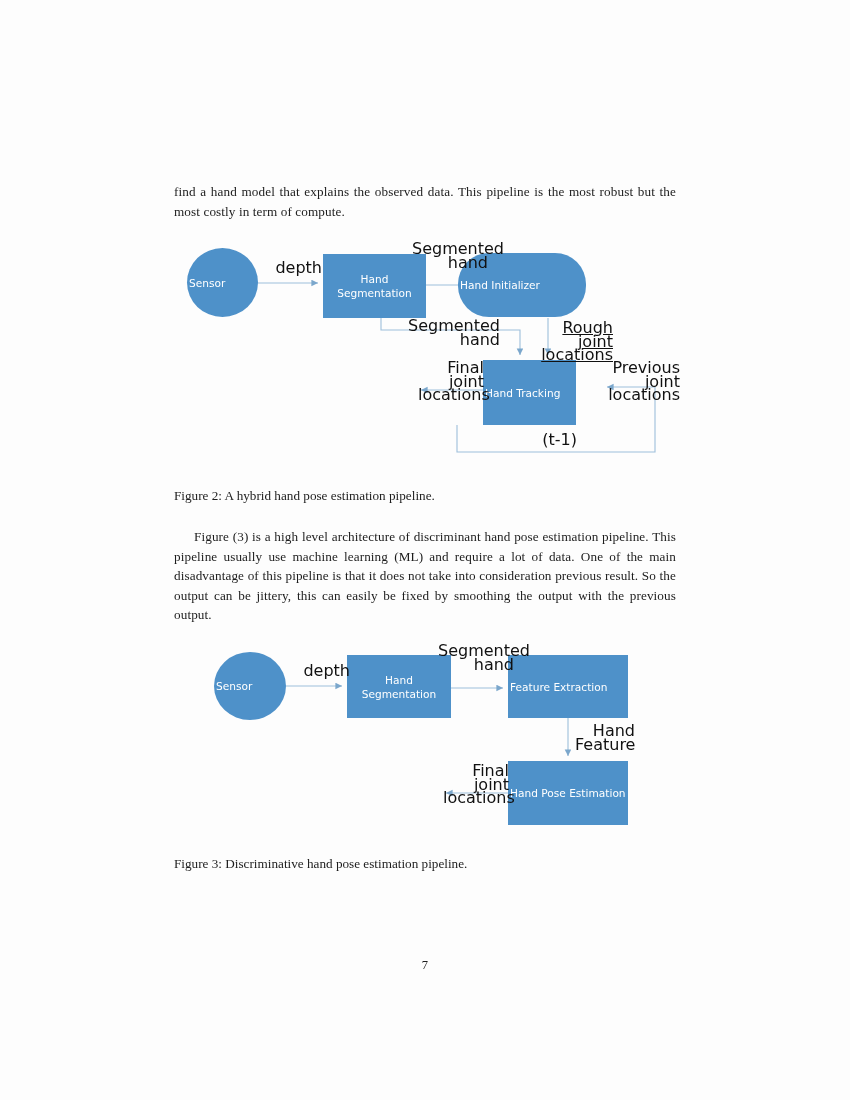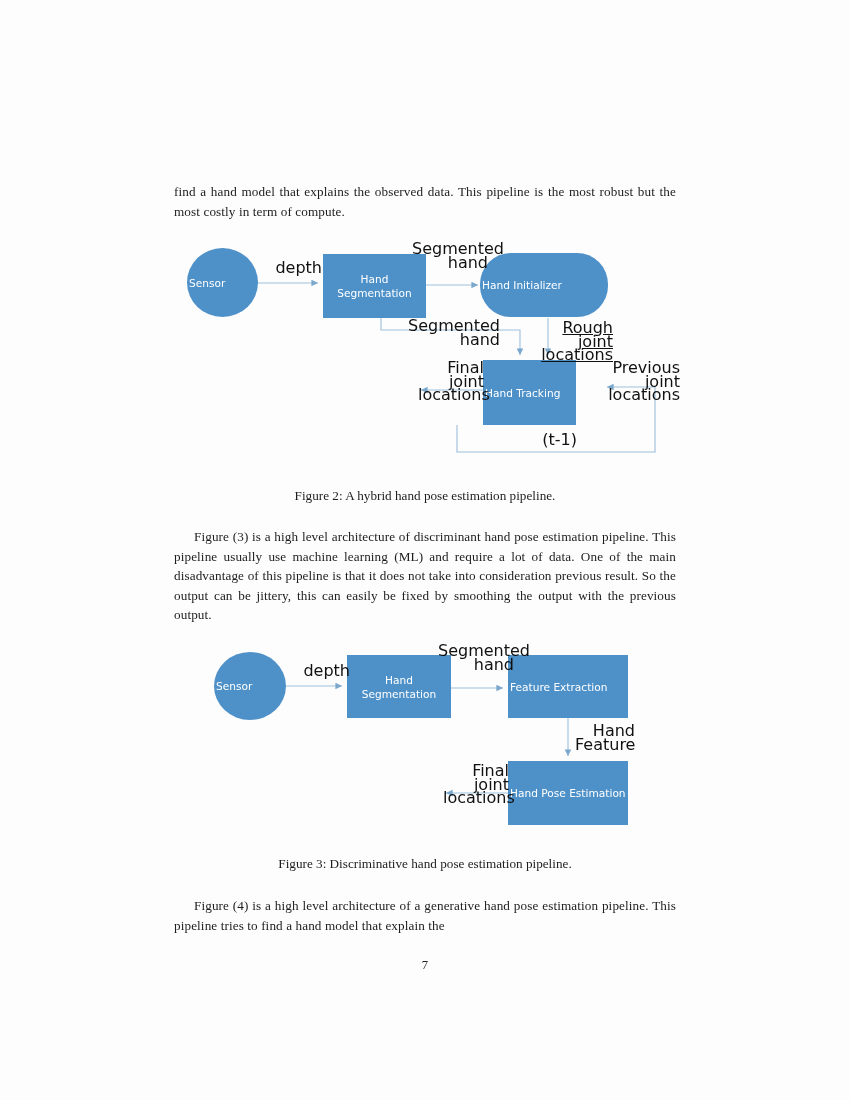--- a/index.html
+++ b/index.html
@@ -33,21 +33,20 @@
     text-align: justify;
     text-align-last: left;
     color: #1c1c1c;
     letter-spacing: .1px;
   }
   .para.indent { text-indent: 20px; }
   .caption {
     position: absolute;
     left: 174px;
     width: 502px;
-    text-align: center;
     font-size: 13.2px;
     color: #1c1c1c;
   }
   .pageno {
     position: absolute;
     left: 0;
     width: 850px;
     text-align: center;
     font-size: 12.6px;
     color: #1c1c1c;
@@ -122,21 +121,21 @@
 
     <div class="node circle" style="left:187px; top:248px; width:71px; height:69px;">
       <span>Sensor</span>
     </div>
 
     <div class="node" style="left:323px; top:254px; width:103px; height:64px;">
       <span>Hand
 Segmentation</span>
     </div>
 
-    <div class="node" style="left:480px; top:253px; width:128px; height:64px;border-radius:31px;">
+    <div class="node" style="left:458px; top:253px; width:128px; height:64px;border-radius:31px;">
       <span>Hand Initializer</span>
     </div>
 
     <div class="node" style="left:483px; top:360px; width:93px; height:65px;">
       <span>Hand Tracking</span>
     </div>
 
     <div class="edge-label" style="left:252px; top:261px; width:70px;">depth</div>
 
     <div class="edge-label" style="left:412px; top:242px; width:76px;">Segmented
@@ -200,17 +199,16 @@
 
     <div class="edge-label" style="left:575px; top:724px; width:60px;">Hand
 Feature</div>
 
     <div class="edge-label" style="left:443px; top:764px; width:66px;">Final joint
 locations</div>
   </div>
 
   <div class="caption" style="top:856px;">Figure 3: Discriminative hand pose estimation pipeline.</div>
 
-  <div class="para indent" style="top:896px;">Figure (4) is a high level architecture of a generative hand pose estimation pipeline. This pipeline tries to find a hand model that explain the</div>
 
   <div class="pageno" style="top:958px;">7</div>
 
 </div>
 
 </body></html>

